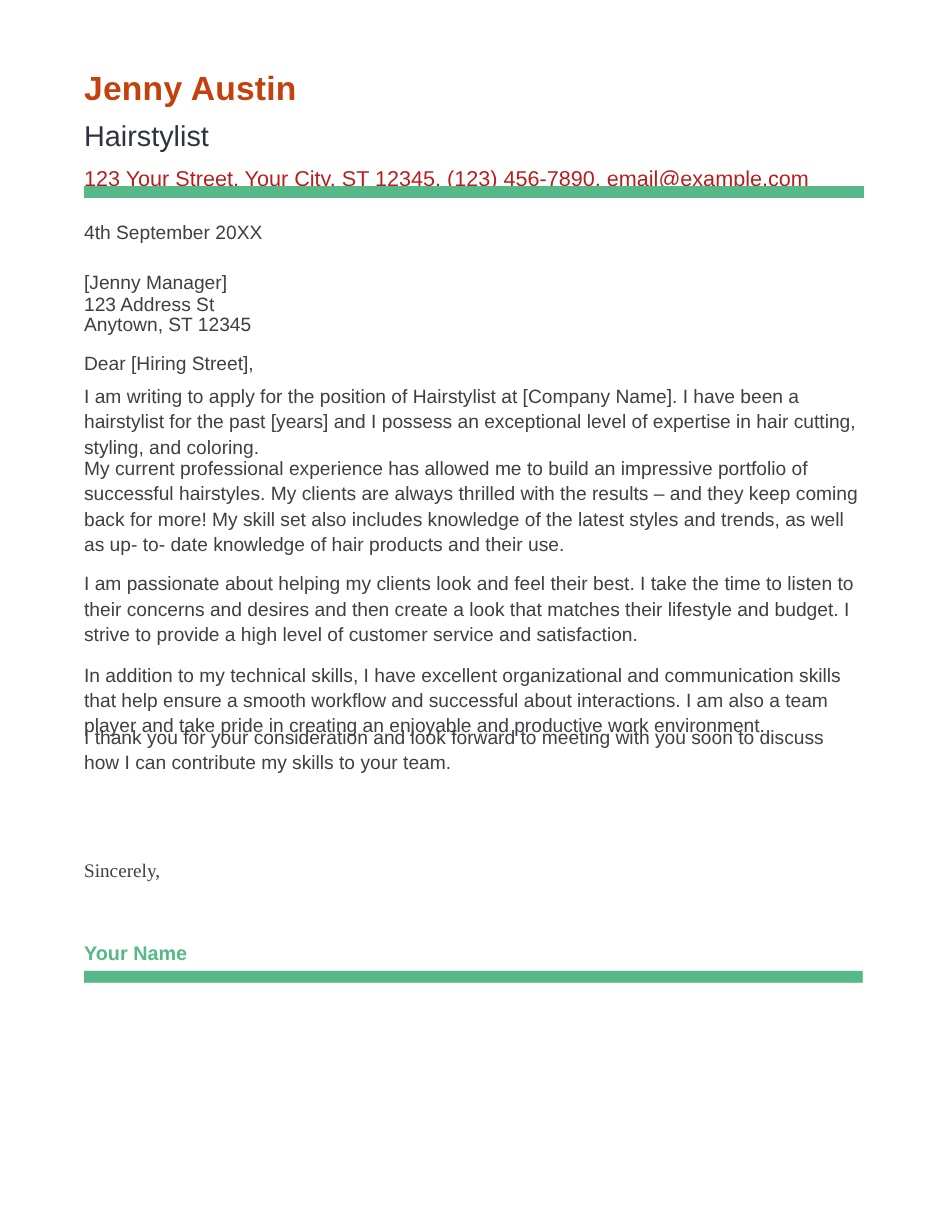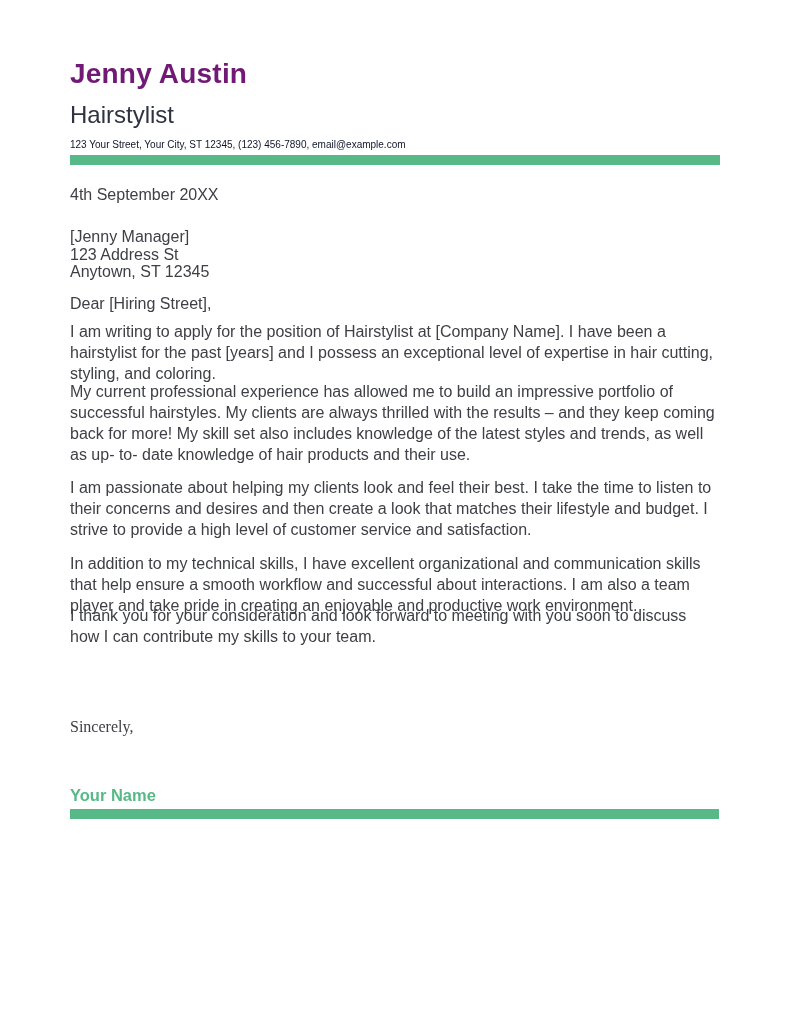--- a/index.html
+++ b/index.html
@@ -20,39 +20,39 @@
       left: 70px;
       top: 0;
       width: 650px;
     }
     .name {
       position: absolute;
       top: 58px;
       left: 0;
       font-size: 28px;
       font-weight: bold;
-      color: #701a75;
+      color: #c2410c;
       letter-spacing: 0.2px;
       white-space: nowrap;
     }
     .title {
       position: absolute;
       top: 101px;
       left: 0;
       font-size: 24px;
       font-weight: normal;
       color: #2f3341;
       white-space: nowrap;
     }
     .contact {
       position: absolute;
       top: 139px;
       left: 0;
-      font-size: 10px;
-      color: #0f172a;
+      font-size: 18px;
+      color: #b91c1c;
       white-space: nowrap;
     }
     .bar {
       position: absolute;
       left: 0;
       width: 650px;
       height: 10px;
       background: #57b987;
     }
     .bar.top { top: 155px; }

